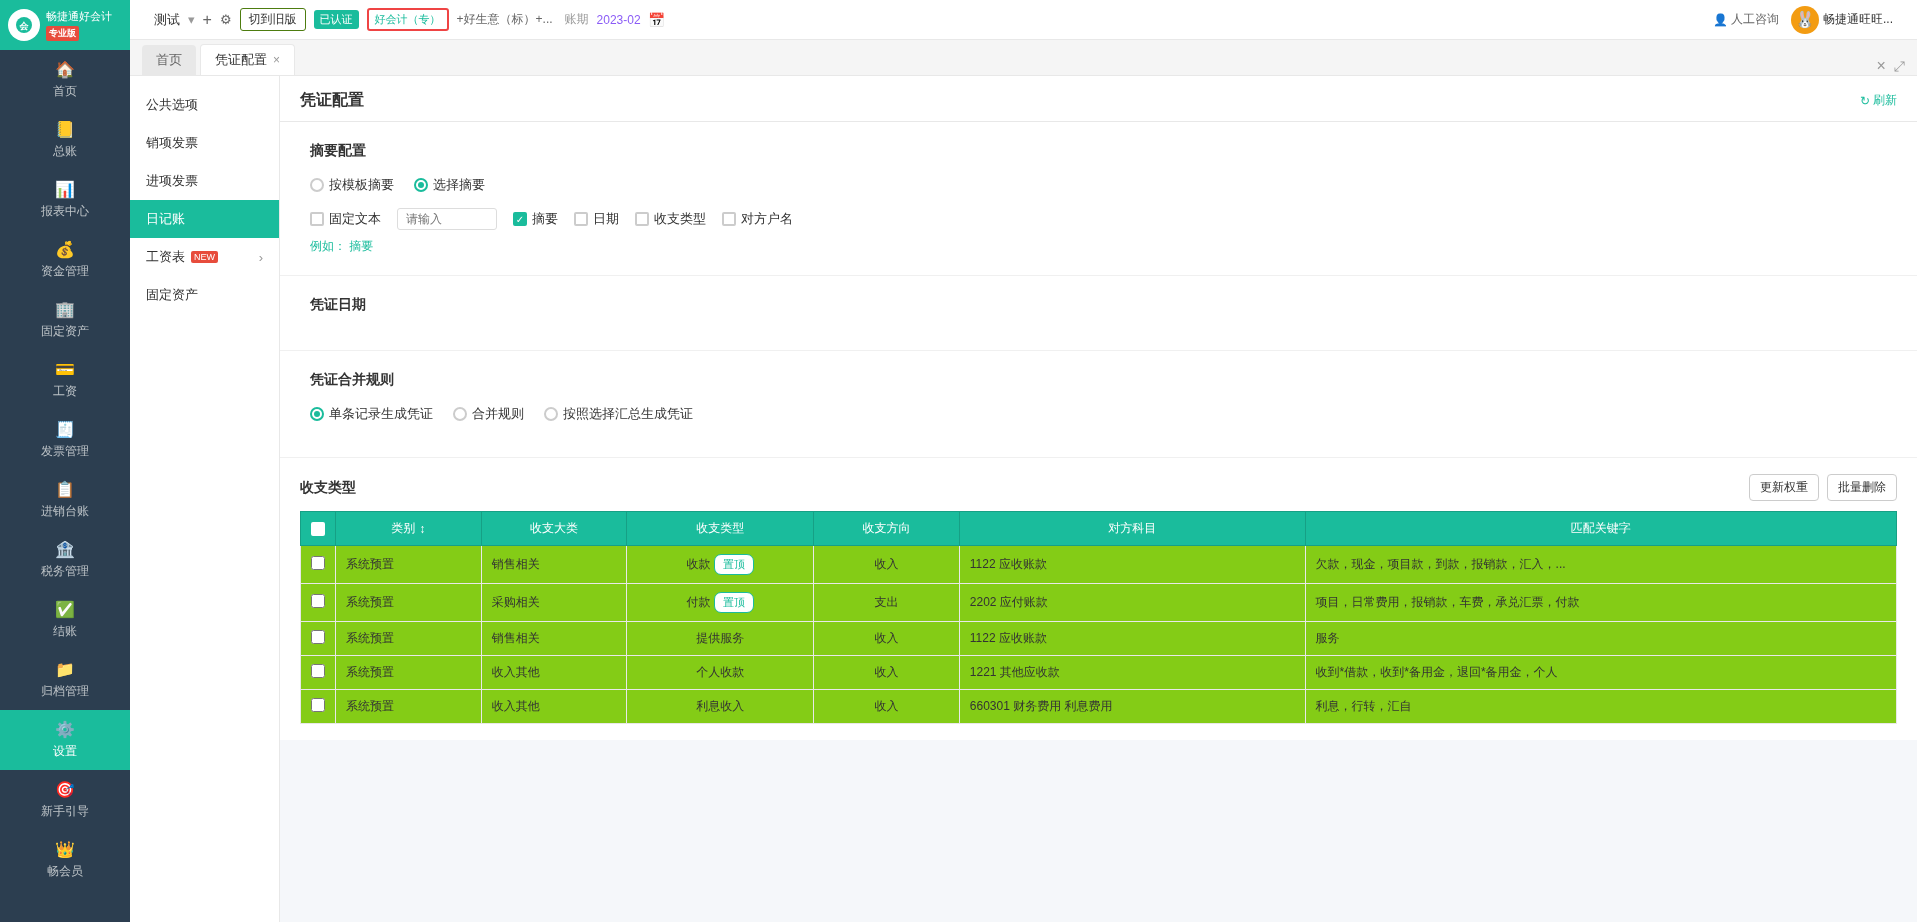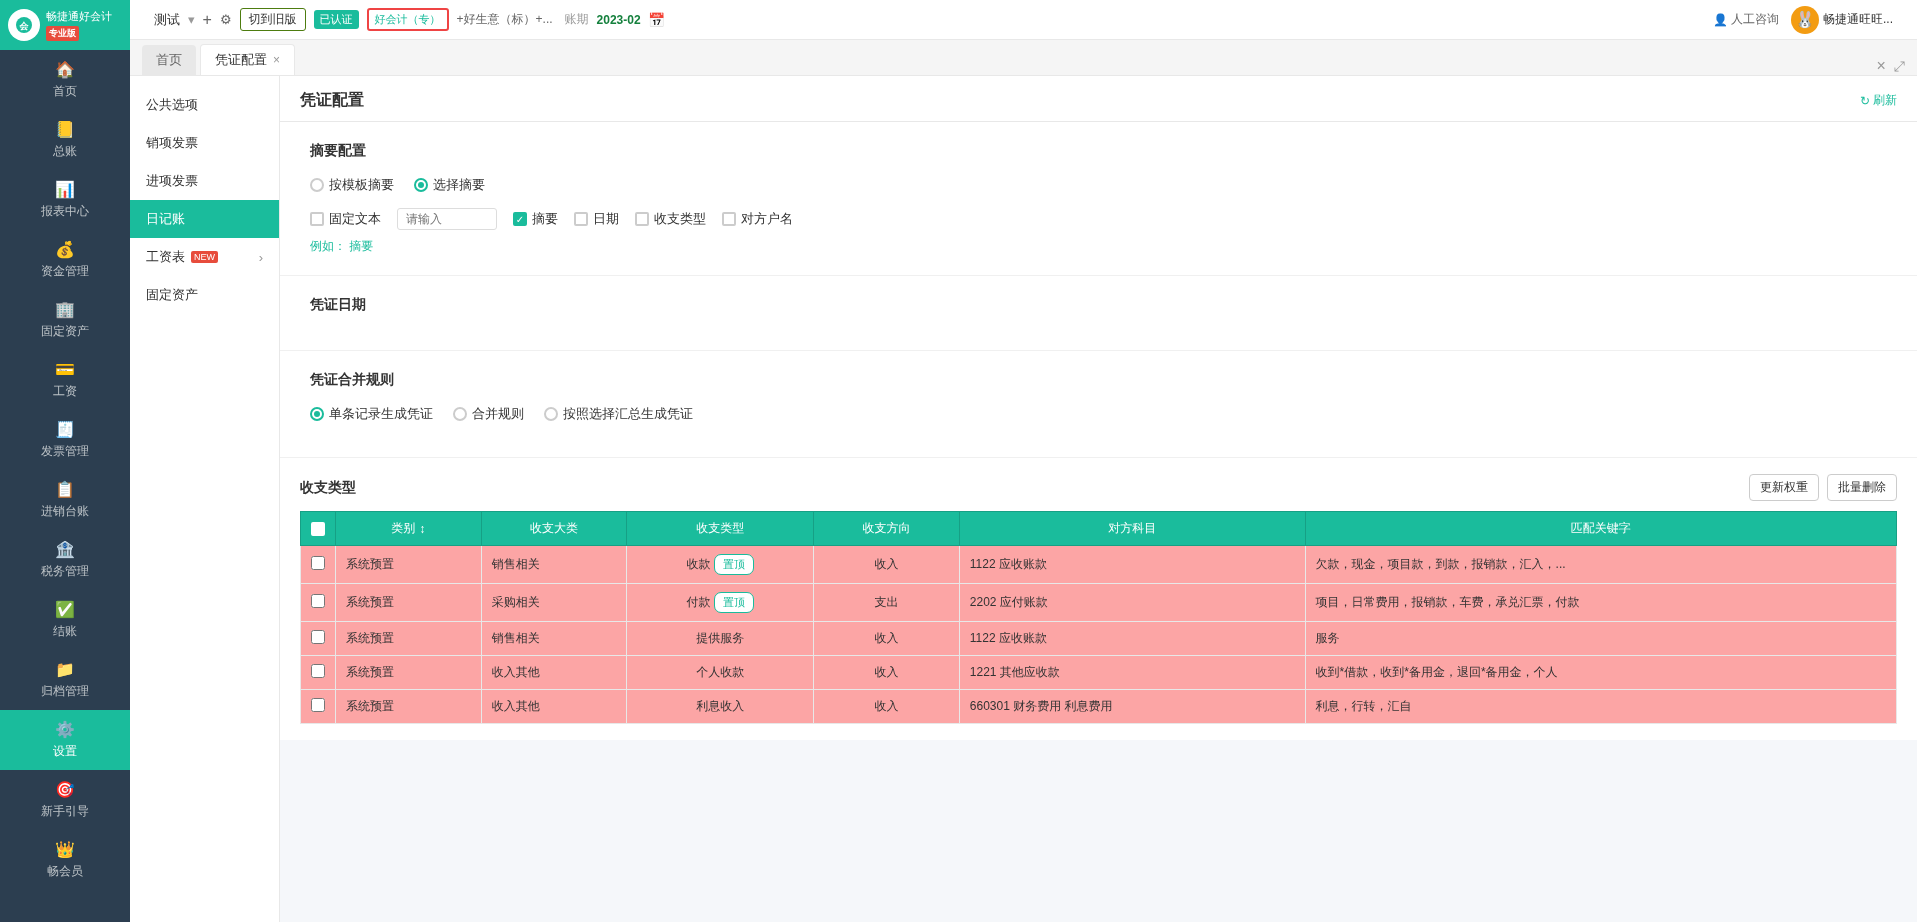--- a/index.html
+++ b/index.html
@@ -77,21 +77,21 @@
 
     
     .table-section { padding: 16px 20px; background: #fff; }
     .table-header-row { display: flex; align-items: center; justify-content: space-between; margin-bottom: 10px; }
     .table-section-title { font-size: 14px; font-weight: bold; color: #333; }
     .table-btns { display: flex; gap: 8px; }
     .table-btn { border: 1px solid #ccc; border-radius: 4px; padding: 4px 10px; font-size: 12px; cursor: pointer; background: #fff; color: #333; }
 
     .data-table { width: 100%; border-collapse: collapse; }
     .data-table th { background: #1abc9c; color: #fff; padding: 8px 10px; text-align: center; font-size: 12px; font-weight: normal; border: 1px solid #16a085; }
-    .data-table td { padding: 8px 10px; text-align: center; font-size: 12px; border: 1px solid #e8e8e8; background: #fca5a5; }
+    .data-table td { padding: 8px 10px; text-align: center; font-size: 12px; border: 1px solid #e8e8e8; background: #84cc16; }
     .data-table td:nth-child(2) { text-align: left; }
     .data-table td:nth-child(3) { text-align: left; }
     .data-table td:last-child { text-align: left; }
 
     .tag-btn { background: #fff; border: 1px solid #1abc9c; color: #1abc9c; padding: 2px 8px; border-radius: 7px; font-size: 11px; cursor: pointer; }
 
     .th-checkbox { width: 30px; }
     .row-checkbox { width: 14px; height: 14px; cursor: pointer; }
     .th-select-all { width: 14px; height: 14px; background: #fff; border: 2px solid #fff; border-radius: 2px; }
 
@@ -178,21 +178,21 @@
   <div class="topbar">
     <span class="topbar-company">测试</span>
     <span class="topbar-arrow">▾</span>
     <span class="topbar-add">+</span>
     <span class="topbar-setting">⚙</span>
     <button class="topbar-switch-btn">切到旧版</button>
     <span class="topbar-badge">已认证</span>
     <span class="topbar-badge-outline">好会计（专）</span>
     <span style="color:#666;font-size:12px;">+好生意（标）+...</span>
     <span style="color:#999;font-size:12px;margin-left:4px;">账期</span>
-    <span style="color:#15803d;font-size:12px;font-weight:bold;">2023-02</span>
+    <span style="color:#8b5cf6;font-size:12px;">2023-02</span>
     <span style="color:#999;font-size:14px;cursor:pointer;">📅</span>
     <div class="topbar-right">
       <div class="topbar-help">
         <span>👤</span>
         <span>人工咨询</span>
       </div>
       <div class="topbar-user">
         <div class="topbar-avatar">
           <span style="font-size:16px;">🐰</span>
         </div>

